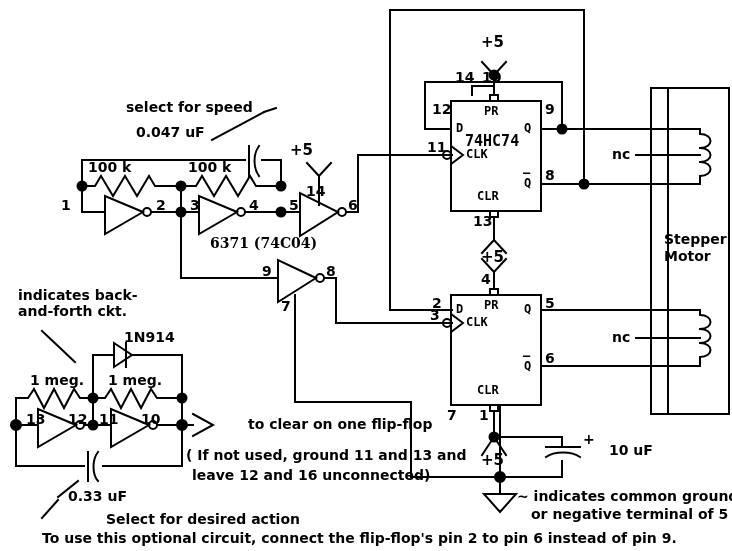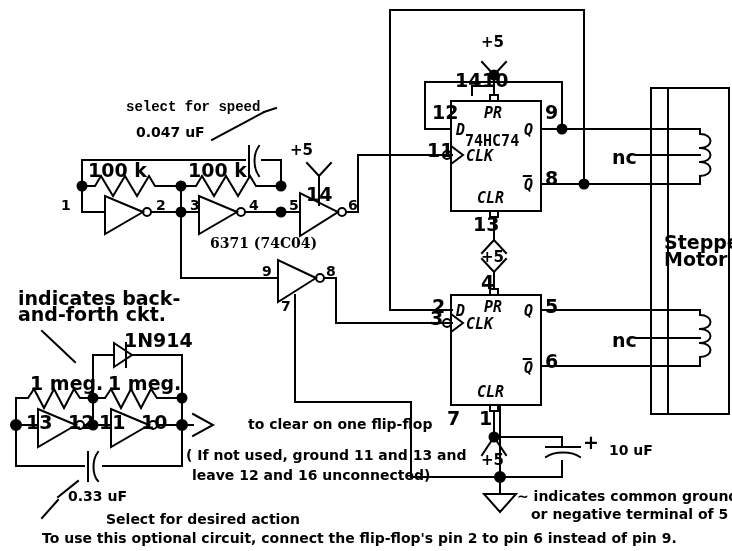--- a/index.html
+++ b/index.html
@@ -3,22 +3,22 @@
 <meta charset="utf-8">
 <title>Stepper Motor Driver Schematic</title>
 <style>
   html,body{margin:0;padding:0;background:#ffffff;}
   body{font-family:"DejaVu Sans",sans-serif;}
   #sheet{position:relative;width:732px;height:551px;background:#fff;overflow:hidden;}
   #sheet svg{position:absolute;left:0;top:0;}
   .lbl{position:absolute;font-family:"DejaVu Sans",sans-serif;font-weight:bold;color:#000;white-space:pre;line-height:1.12;}
   .s15{font-size:15px;}
   .s14{font-size:14px;}
-  .s13{font-size:19px;}
-  .s11{font-size:15px;font-style:italic;}
+  .s13{font-size:14px;}
+  .s11{font-size:12px;}
   .serif{font-family:"DejaVu Serif",serif;font-weight:bold;}
   .mono{font-family:"DejaVu Sans Mono",monospace;font-weight:bold;}
 </style>
 </head>
 <body>
 
 <div id="sheet">
 
   <svg width="732" height="551" viewBox="0 0 732 551">
     <g stroke="#000" stroke-width="2" fill="none" stroke-linecap="square">
@@ -188,21 +188,21 @@
 
       <path d="M58,497 L78,481"></path>
 
       <path d="M42,518 L58,500"></path>
 
       <path d="M212,140 L264,112"></path>
       <path d="M264,112 L276,108"></path>
     </g>
   </svg>
 
-  <div class="lbl s14" style="left:126px;top:100px;font-family:Liberation Mono, monospace;">select for speed</div>
+  <div class="lbl s14" style="left:126px;top:100px;">select for speed</div>
   <div class="lbl s14" style="left:136px;top:125px;">0.047 uF</div>
   <div class="lbl s13" style="left:88px;top:160px;">100 k</div>
   <div class="lbl s13" style="left:188px;top:160px;">100 k</div>
 
   <div class="lbl s14" style="left:61px;top:198px;">1</div>
   <div class="lbl s14" style="left:156px;top:198px;">2</div>
   <div class="lbl s14" style="left:190px;top:198px;">3</div>
   <div class="lbl s14" style="left:249px;top:198px;">4</div>
   <div class="lbl s14" style="left:289px;top:198px;">5</div>
   <div class="lbl s14" style="left:348px;top:198px;">6</div>

